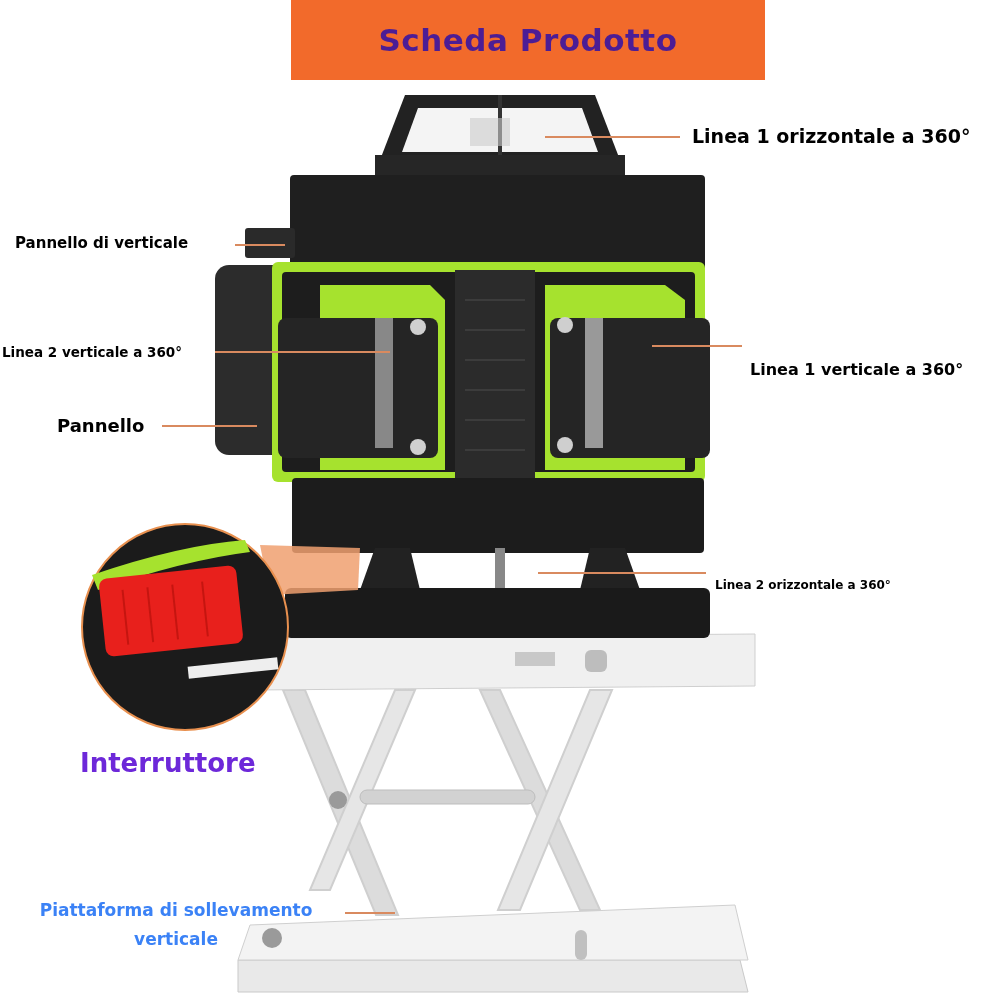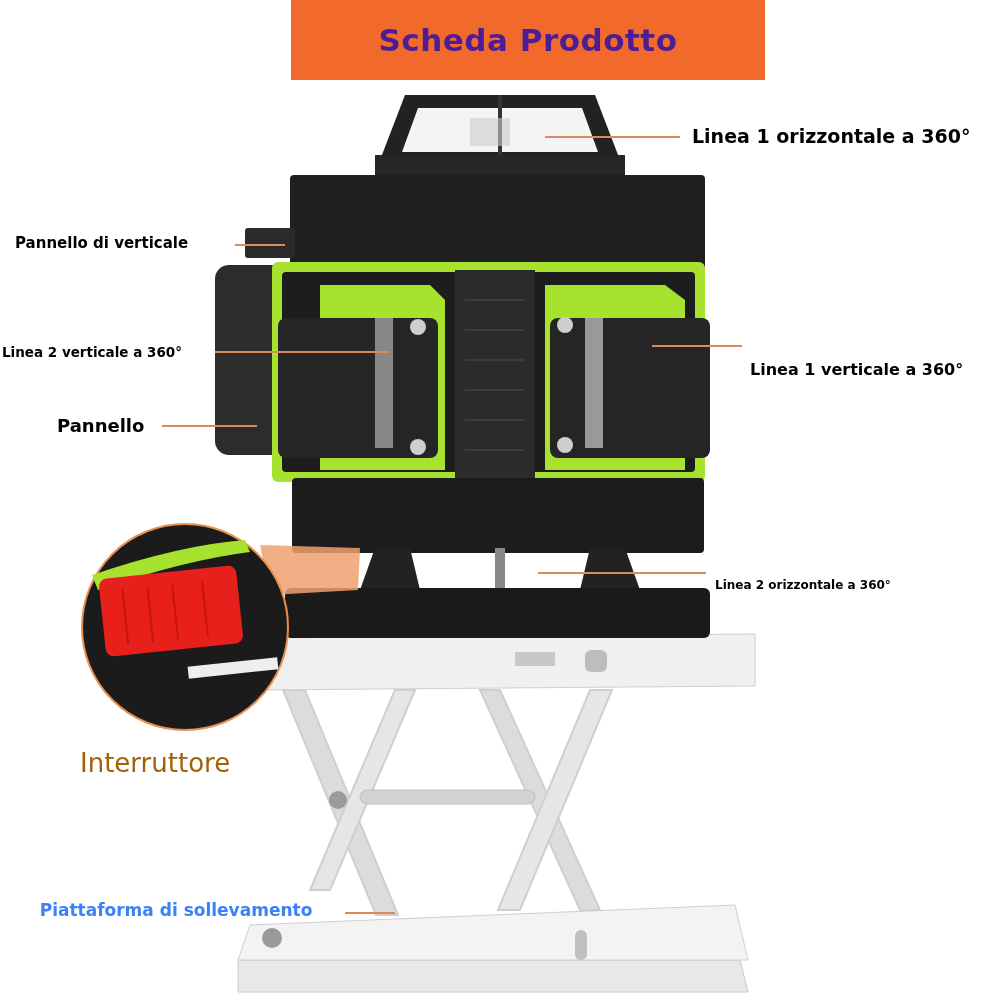--- a/index.html
+++ b/index.html
@@ -2,21 +2,21 @@
 <html><head>
 <meta charset="utf-8">
 <style>
   html,body{margin:0;padding:0;background:#fff;}
   body{width:1000px;height:1000px;position:relative;overflow:hidden;font-family:"DejaVu Sans","Liberation Sans",sans-serif;}
   .banner{position:absolute;left:291px;top:0;width:474px;height:80px;background:#f26a2b;display:flex;align-items:center;justify-content:center;}
   .banner span{color:#4c1d95;font-weight:bold;font-size:31px;letter-spacing:0.5px;}
   .label{position:absolute;font-weight:bold;color:#000000;white-space:nowrap;}
   .lead{position:absolute;height:2px;background:#d98a5f;}
   .stage{position:absolute;left:0;top:0;width:1000px;height:1000px;}
-  .callout-title{position:absolute;left:80px;top:748px;font-size:26px;font-weight:normal;color:#a16207;}
+  .callout-title{position:absolute;left:80px;top:748px;font-size:26px;font-weight:bold;color:#6d28d9;}
   .lift-label{position:absolute;left:20px;top:896px;width:312px;text-align:center;font-weight:bold;font-size:17px;line-height:29px;color:#3b82f6;}
 </style>
 </head>
 <body>
 
 <div class="banner">
   <span>Scheda Prodotto</span>
 </div>
 
 <svg class="stage" viewBox="0 0 1000 1000" xmlns="http://www.w3.org/2000/svg">
@@ -114,13 +114,14 @@
 
 <div class="label" style="left:692px;top:125px;font-size:19px;">Linea 1 orizzontale a 360°</div>
 <div class="label" style="left:15px;top:234px;font-size:15px;">Pannello di verticale</div>
 <div class="label" style="left:2px;top:344px;font-size:13.5px;">Linea 2 verticale a 360°</div>
 <div class="label" style="left:750px;top:332px;font-size:16px;margin-top:28px;">Linea 1 verticale a 360°</div>
 <div class="label" style="left:57px;top:415px;font-size:18px;">Pannello</div>
 <div class="label" style="left:715px;top:578px;font-size:12px;">Linea 2 orizzontale a 360°</div>
 <div class="callout-title">Interruttore</div>
 <div class="lift-label">
   <div>Piattaforma di sollevamento</div>
+  <div>verticale</div>
 </div>
 
 </body></html>

